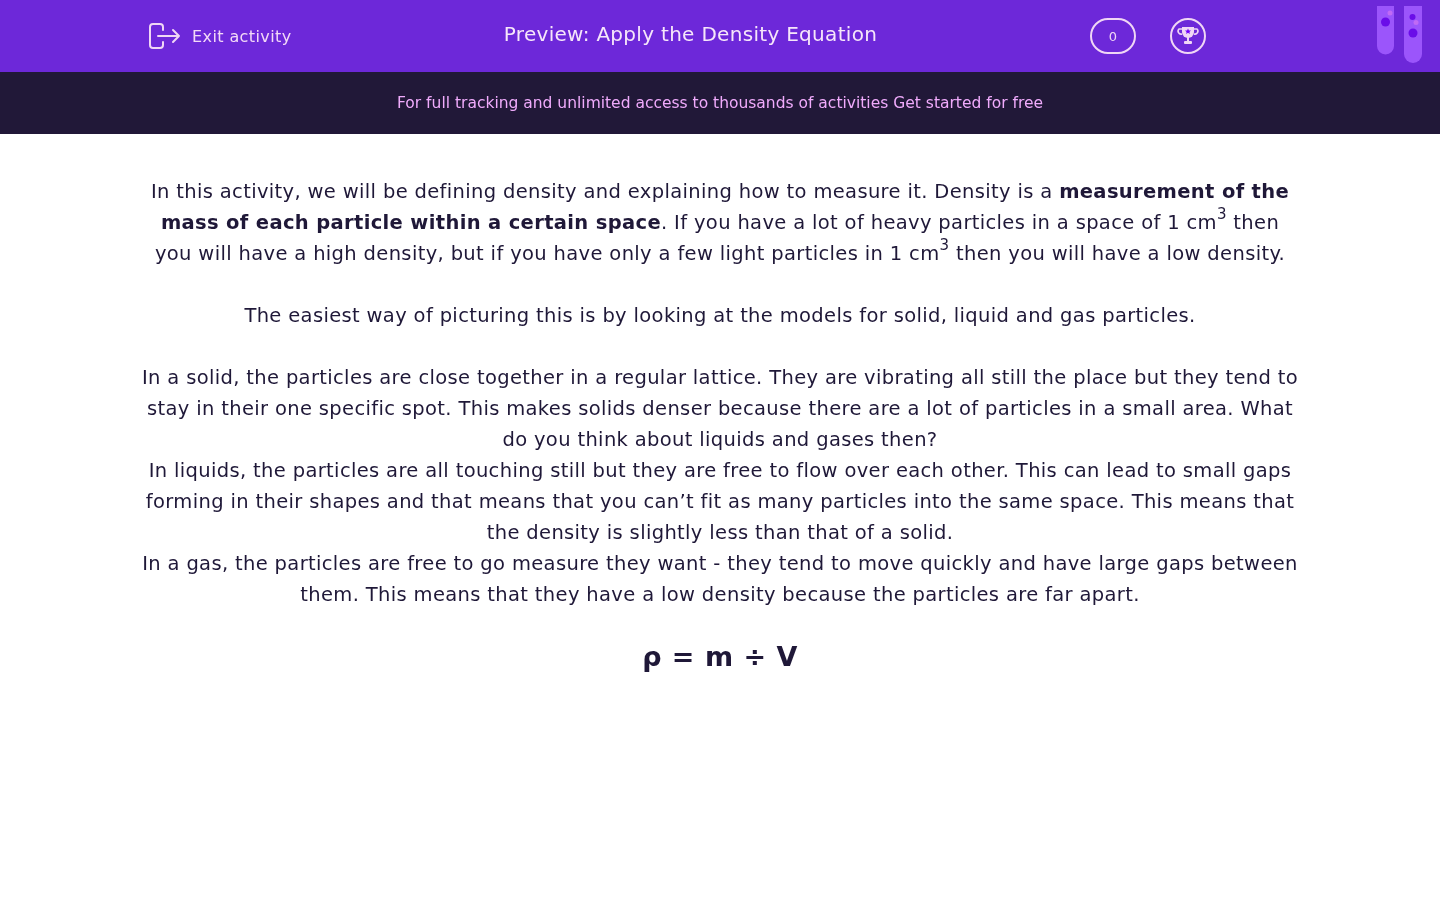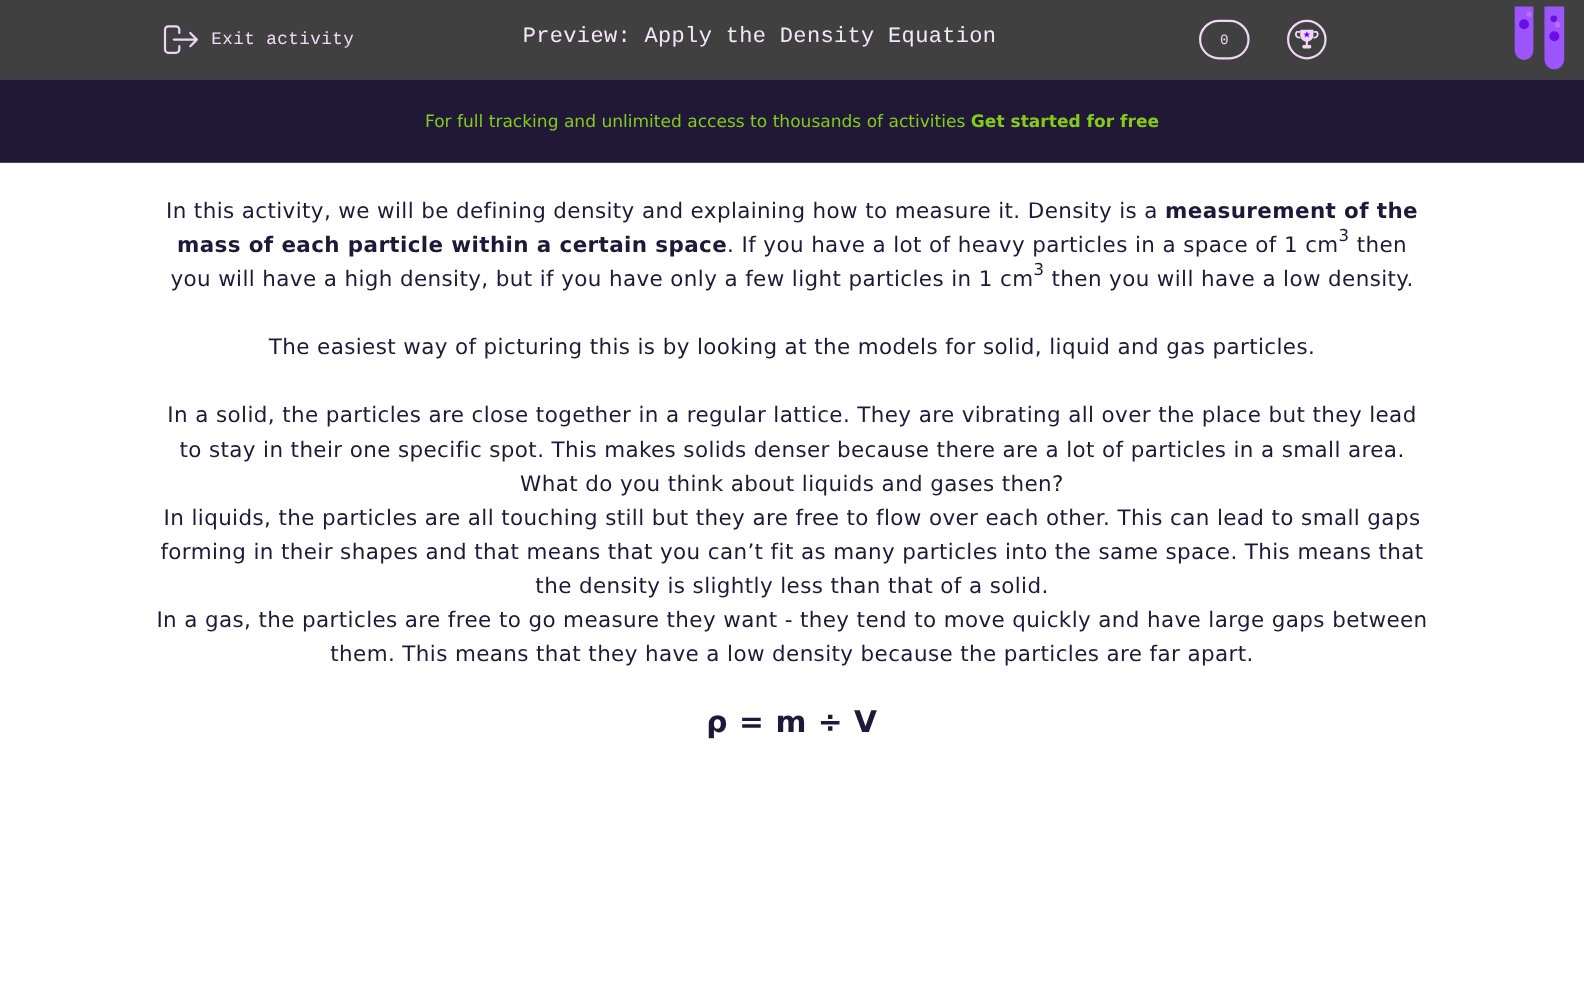--- a/index.html
+++ b/index.html
@@ -1,22 +1,21 @@
 <!DOCTYPE html>
 <html><head>
   <meta charset="utf-8">
   <style>
     * { box-sizing: border-box; margin: 0; padding: 0; }
     html, body { width: 1440px; height: 900px; overflow: hidden; background: #ffffff; }
     body { font-family: "DejaVu Sans", "Liberation Sans", sans-serif; color: #1f1838; }
 
     .topbar {
       position: absolute; left: 0; top: 0; width: 1440px; height: 72px;
-      background: #404040;
-      font-family: Liberation Mono, monospace;
+      background: #6d28d9;
     }
     .exit-btn {
       position: absolute; left: 148px; top: 20px; height: 32px;
       display: flex; align-items: center; gap: 10px; cursor: pointer;
       color: #f3d9f7; font-size: 16px; letter-spacing: 0.4px;
     }
     .exit-btn svg { width: 34px; height: 30px; }
     .page-title {
       position: absolute; left: 0; width: 1344px; top: 22px; text-align: center;
       color: #f6e6fa; font-size: 20px; letter-spacing: 0.3px; font-weight: 500; padding-left: 37px;
@@ -27,26 +26,26 @@
       color: #f0d6f5; font-size: 13px; display: flex; align-items: center; justify-content: center;
     }
     .trophy-btn {
       position: absolute; left: 1170px; top: 18px; width: 36px; height: 36px;
       border: 2px solid #f0d6f5; border-radius: 50%;
       display: flex; align-items: center; justify-content: center; cursor: pointer;
     }
     .logo { position: absolute; left: 1374px; top: 4px; width: 56px; height: 60px; }
 
     .banner {
-      position: absolute; left: 0; top: 72px; width: 1440px; height: 76px;
-      background: #211838; color: #84cc16;
+      position: absolute; left: 0; top: 72px; width: 1440px; height: 62px;
+      background: #211838; color: #f0abfc;
       display: flex; align-items: center; justify-content: center;
       font-size: 15.5px;
     }
-    .banner .cta { font-weight: bold; margin-left: 5px; cursor: pointer; }
+    .banner .cta { font-weight: normal; margin-left: 5px; cursor: pointer; }
 
     .content {
       position: absolute; left: 140px; top: 176px; width: 1160px;
       text-align: center; font-size: 19.5px; line-height: 31px; letter-spacing: 0.35px;
       color: #1f1838;
     }
     .content p { margin: 0; }
     .content .gap { height: 31px; }
     .content b { font-weight: bold; }
     .content sup { font-size: 15px; vertical-align: 10px; line-height: 0; }
@@ -98,18 +97,18 @@
   <span class="cta">Get started for free</span>
 </div>
 
 <div class="content">
   <p>
     <span>In this activity, we will be defining density and explaining how to measure it. Density is a </span><b>measurement of the mass of each particle within a certain space</b><span>.  If you have a lot of heavy particles in a space of 1 cm</span><sup>3</sup><span> then you will have a high density, but if you have only a few light particles in 1 cm</span><sup>3</sup><span> then you will have a low density.</span>
   </p>
   <div class="gap"></div>
   <p>The easiest way of picturing this is by looking at the models for solid, liquid and gas particles.</p>
   <div class="gap"></div>
-  <p>In a solid, the particles are close together in a regular lattice. They are vibrating all over the place but they lead to stay in their one specific spot. This makes solids denser because there are a lot of particles in a small area. What do you think about liquids and gases then?</p>
+  <p>In a solid, the particles are close together in a regular lattice. They are vibrating all still the place but they tend to stay in their one specific spot. This makes solids denser because there are a lot of particles in a small area. What do you think about liquids and gases then?</p>
   <p>In liquids, the particles are all touching still but they are free to flow over each other. This can lead to small gaps forming in their shapes and that means that you can’t fit as many particles into the same space. This means that the density is slightly less than that of a solid.</p>
   <p>In a gas, the particles are free to go measure they want - they tend to move quickly and have large gaps between them. This means that they have a low density because the particles are far apart.</p>
   <div class="gap"></div>
   <p class="equation eq2">ρ = m ÷ V</p>
 </div>
 
 </body></html>

